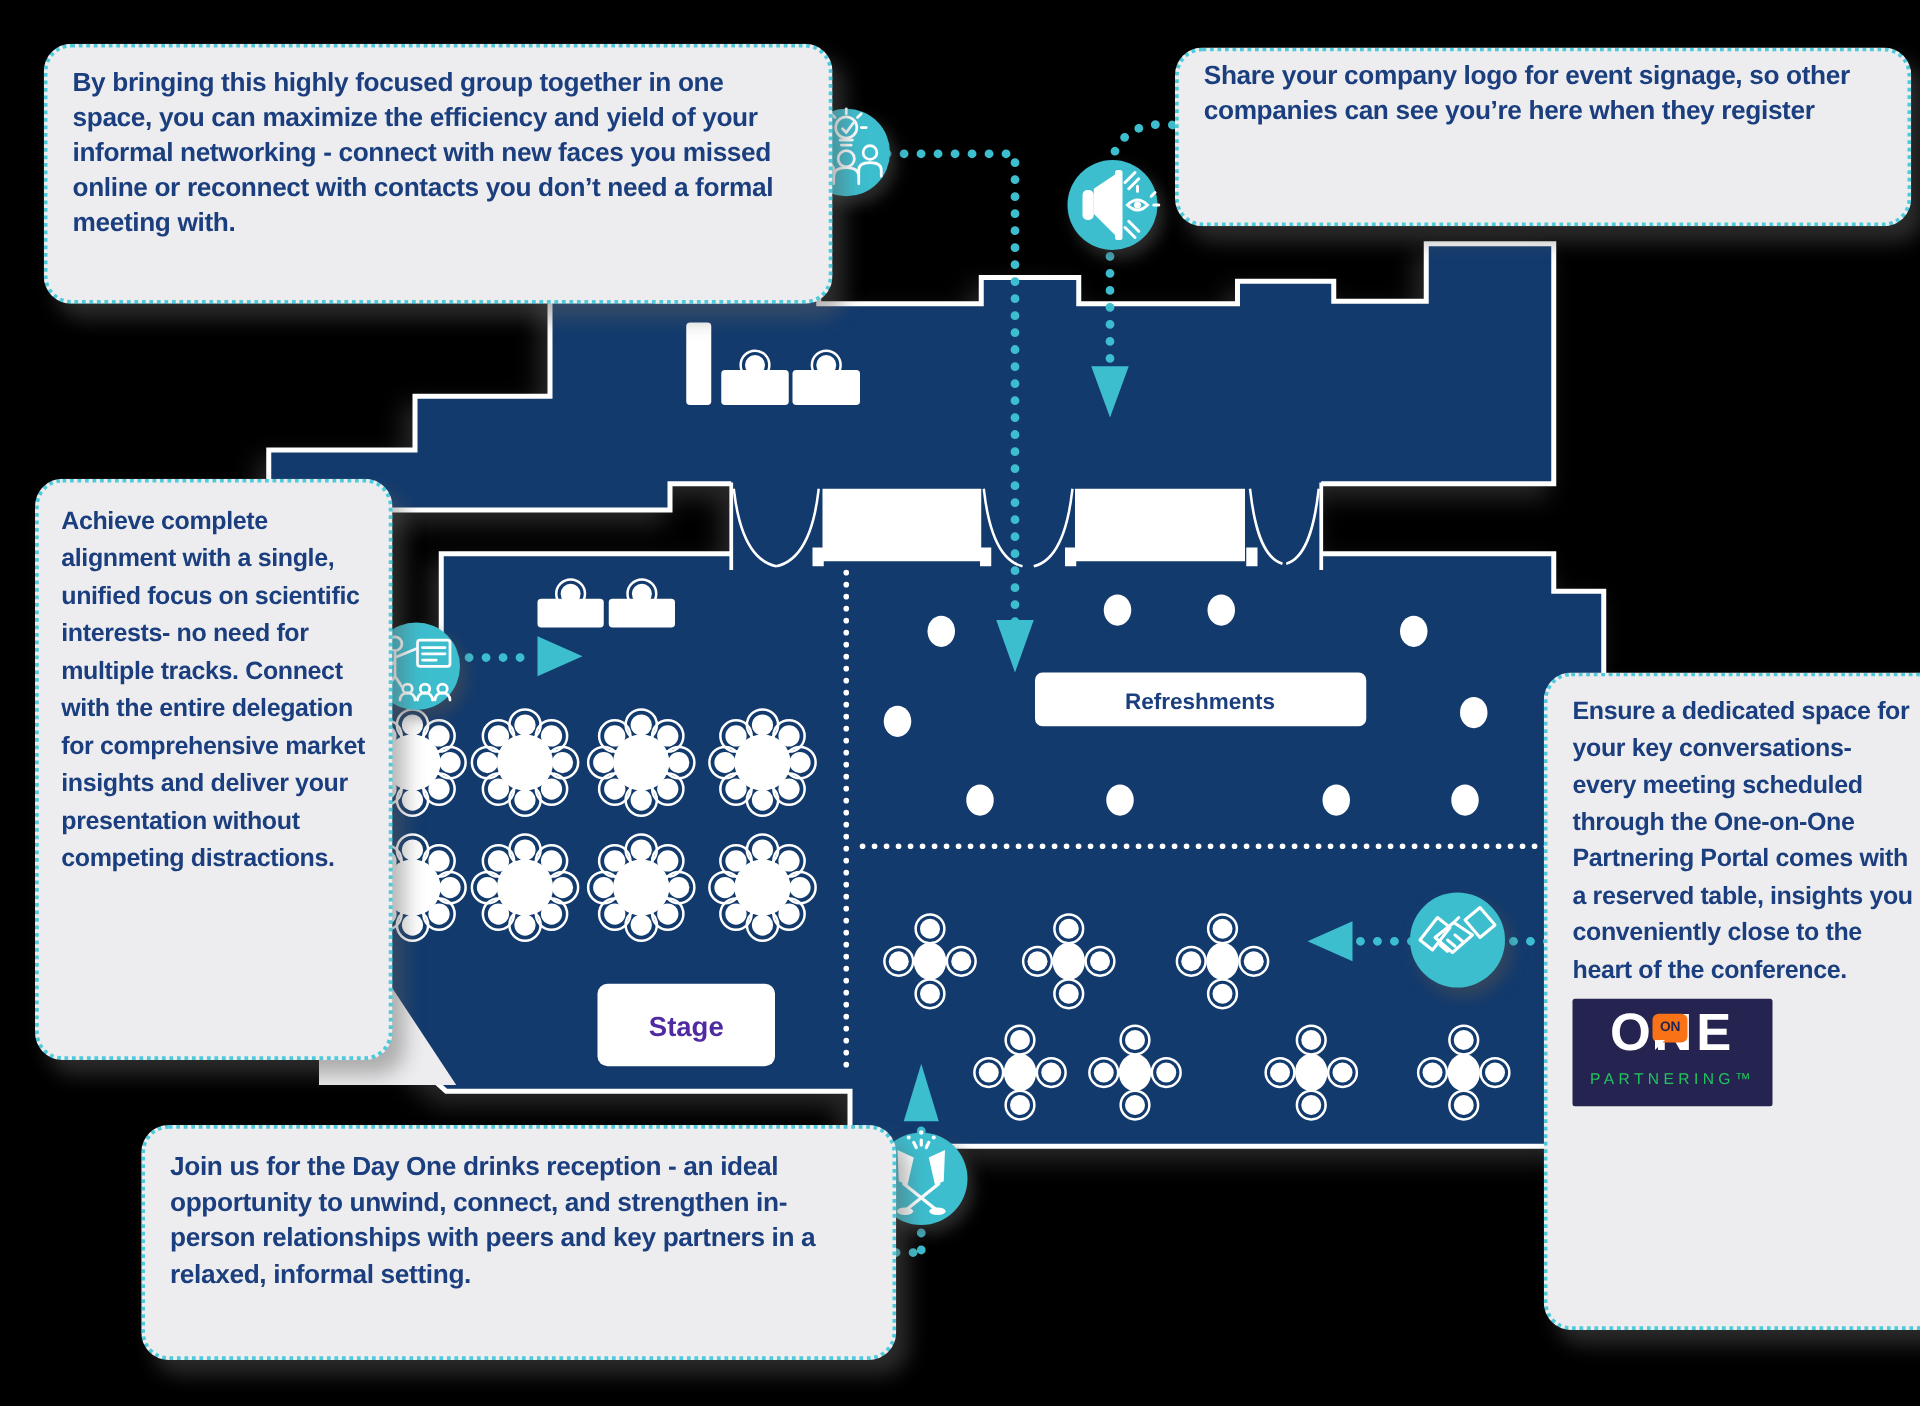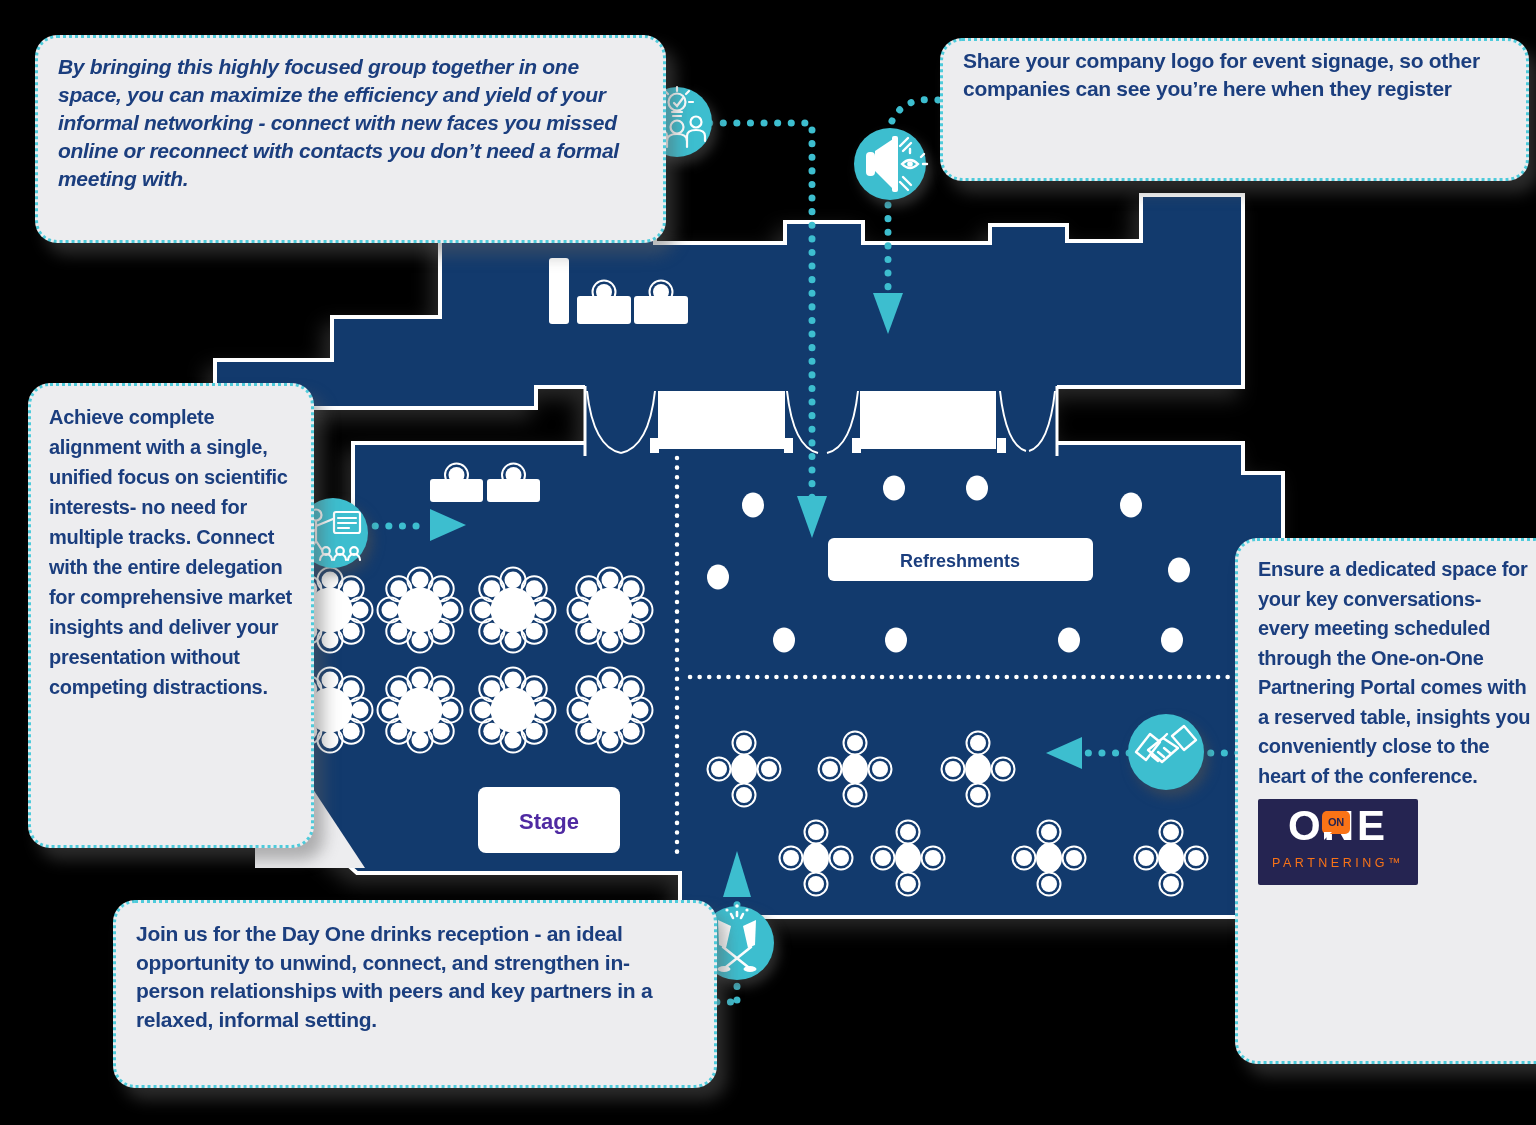--- a/index.html
+++ b/index.html
@@ -6,39 +6,39 @@
   #stage-root{position:relative;width:1536px;height:1125px;background:#000;overflow:hidden;
     font-family:"Liberation Sans", sans-serif;}
   svg{position:absolute;left:0;top:0;}
   .floor-shadow{filter:drop-shadow(-7px 9px 10px rgba(90,90,90,.45));}
   .icon-shadow{filter:drop-shadow(5px 7px 6px rgba(80,80,80,.55));}
   .callout{position:absolute;background:#ededef;border:3px dotted #4ecbdb;border-radius:22px;
     color:#1b3e7e;font-weight:bold;z-index:10;
     box-shadow:10px 12px 16px rgba(95,95,95,.45);}
   .callout p{margin:0;}
   .co-topleft{left:35px;top:35px;width:585px;height:172px;padding:15px 20px;
-    font-size:21px;line-height:28px;letter-spacing:-.3px;font-style:italic;}
+    font-size:21px;line-height:28px;letter-spacing:-.3px;}
   .co-topright{left:940px;top:38px;width:543px;height:125px;padding:6px 20px;
     font-size:21px;line-height:28px;letter-spacing:-.3px;}
   .co-left{left:28px;top:383px;width:244px;height:427px;padding:16px 18px;
     font-size:20px;line-height:30px;letter-spacing:-.3px;z-index:11;}
   .co-bottomleft{left:113px;top:900px;width:558px;height:148px;padding:17px 20px;
     font-size:21px;line-height:28.5px;letter-spacing:-.3px;}
   .co-right{left:1235px;top:538px;width:275px;height:492px;padding:14px 20px;
     font-size:20px;line-height:29.5px;letter-spacing:-.3px;}
   .bubble-tail{position:absolute;left:255px;top:788px;width:110px;height:80px;background:#ededef;
     clip-path:polygon(0 0,52% 0,100% 100%,0 100%);z-index:9;}
   .logo-box{margin-top:8px;width:160px;height:86px;background:#252451;border-radius:2px;
     display:flex;flex-direction:column;align-items:center;justify-content:center;position:relative;}
   .logo-word{color:#fff;font-size:42px;font-weight:bold;letter-spacing:3px;line-height:40px;position:relative;}
   .logo-badge{position:absolute;left:64px;top:12px;width:28px;height:23px;background:#f97316;border-radius:5px;
     color:#252451;font-size:11px;font-weight:bold;display:flex;align-items:center;justify-content:center;z-index:2;}
   .logo-badge:after{content:"";position:absolute;left:2px;bottom:-6px;border:4px solid transparent;
     border-top-color:#fff;border-left-color:#fff;}
-  .logo-sub{color:#f97316;font-size:12.5px;letter-spacing:3.5px;font-weight:normal;margin-top:3px;}
+  .logo-sub{color:#22c55e;font-size:12.5px;letter-spacing:3.5px;font-weight:normal;margin-top:3px;}
 </style>
 </head>
 <body>
 
 <div id="stage-root">
 
   <svg width="1536" height="1125" viewBox="0 0 1536 1125">
 
     <g class="floor-shadow">
       <path d="M215,408 V360 H332 V317 H440 V225 H525 V241 H580 V225 H655 V243 H785 V222 H863 V243 H990 V225 H1067 V241 H1141 V195 H1243 V387 H536 V408 Z" fill="#123a6d" stroke="#ffffff" stroke-width="4"></path>

